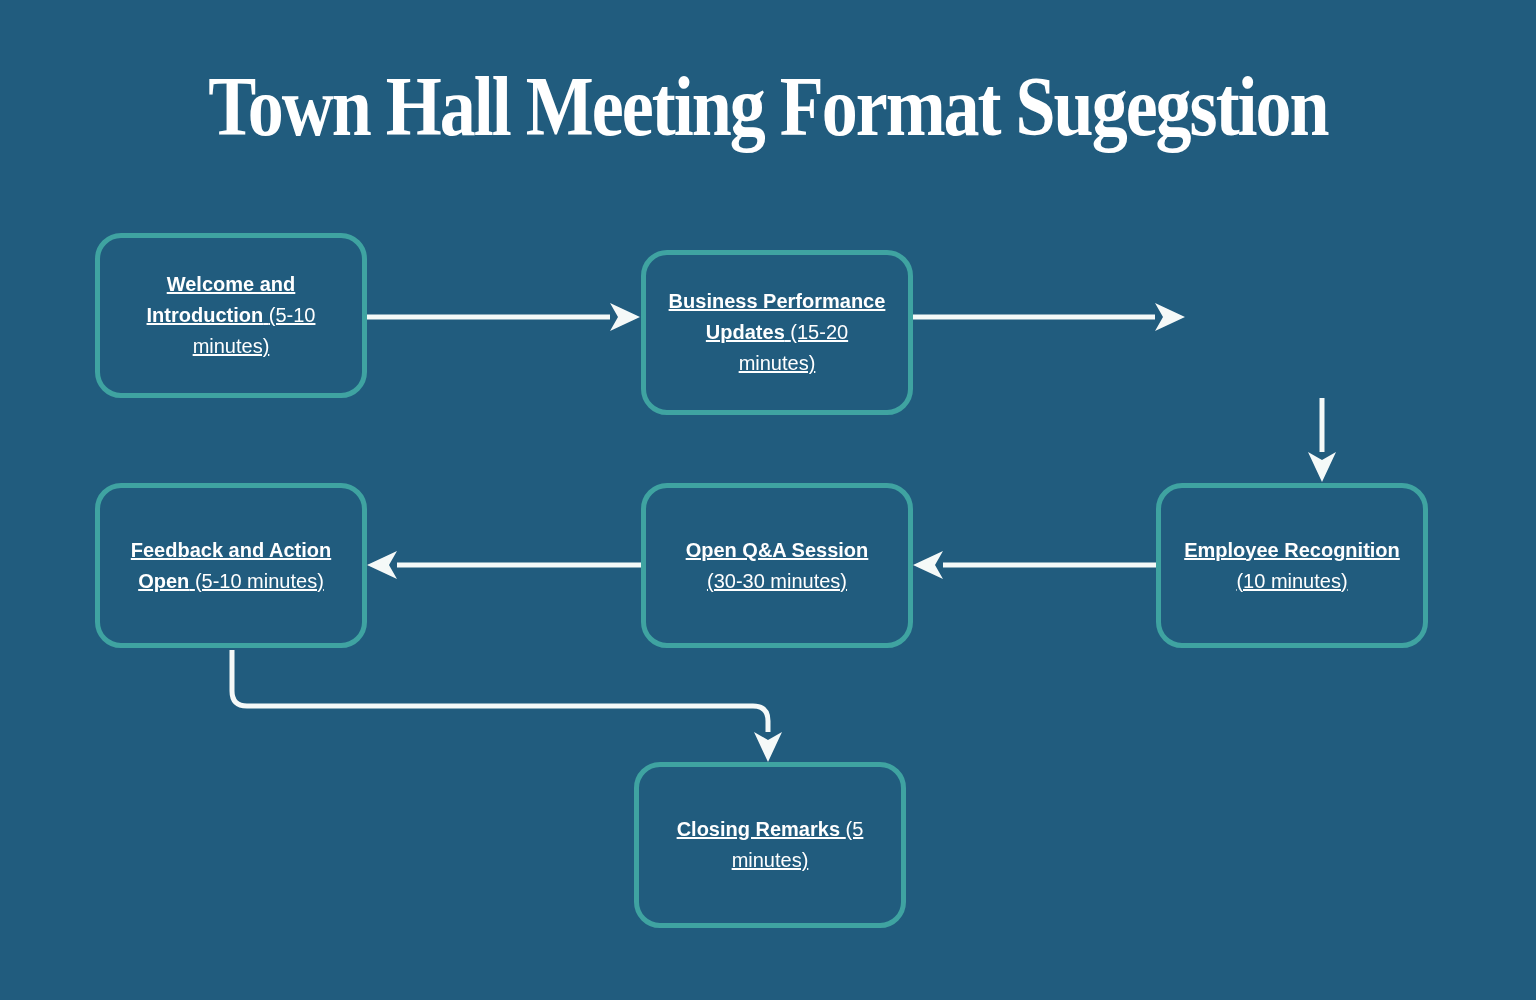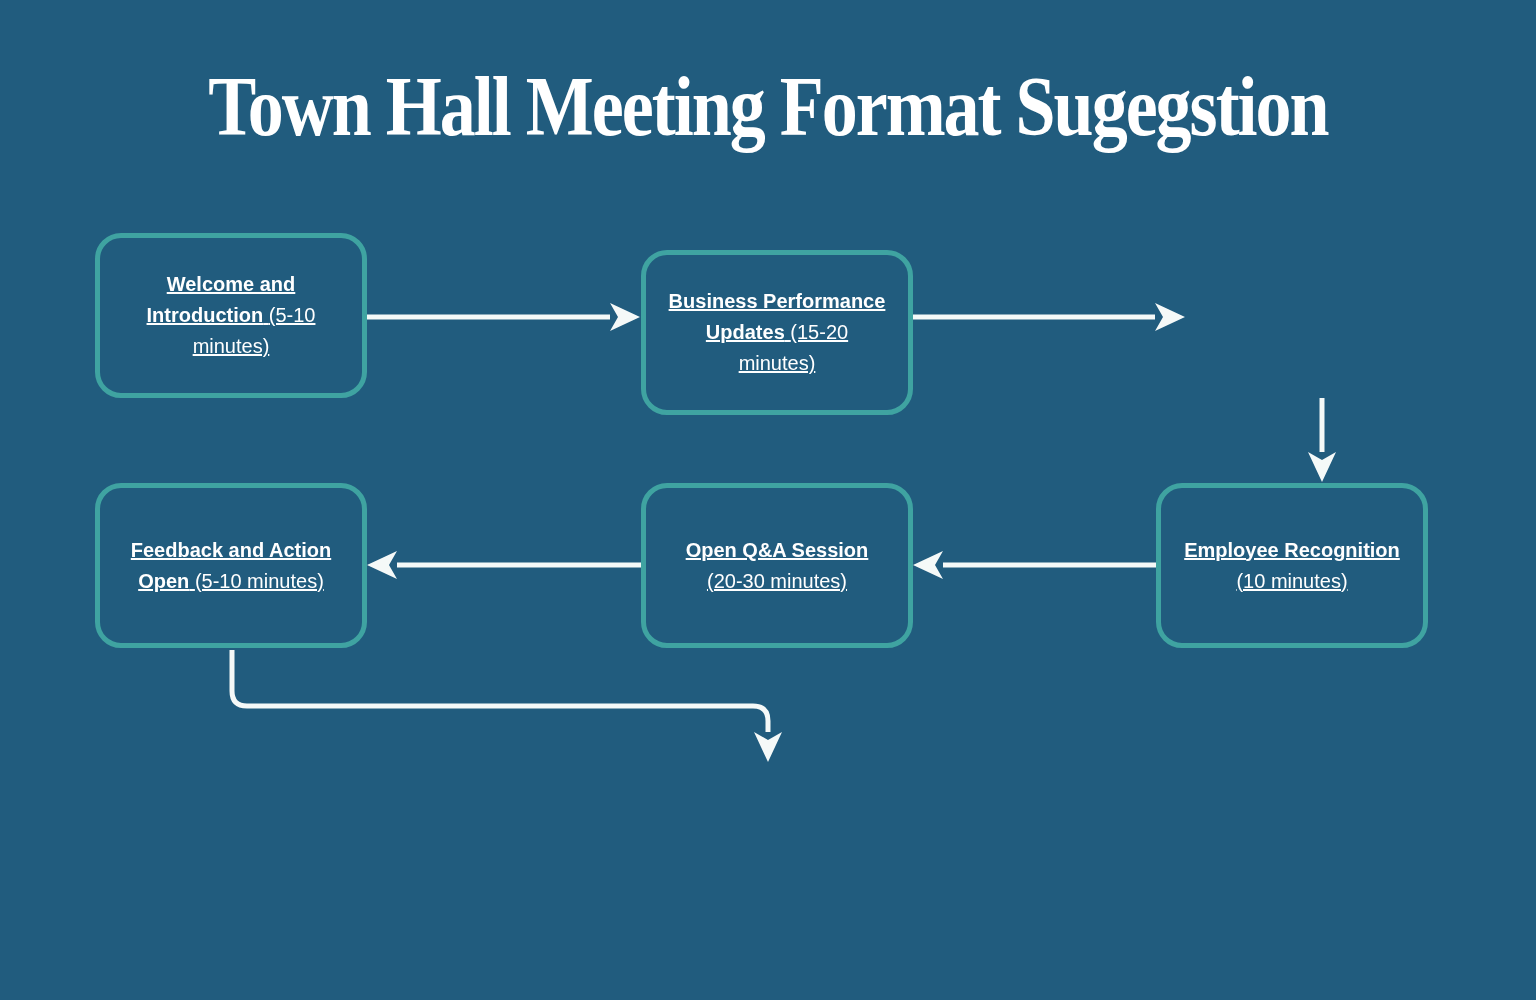--- a/index.html
+++ b/index.html
@@ -109,25 +109,31 @@
   <div class="node" id="n-feedback">
     <div>
       <b>Feedback and Action Open</b>
       <span>(5-10 minutes)</span>
     </div>
   </div>
 
   <div class="node" id="n-qa">
     <div>
       <b>Open Q&amp;A Session</b>
-      <span>(20-30 minutes)</span>
+      <span>(30-30 minutes)</span>
     </div>
   </div>
 
   <div class="node" id="n-recognition">
     <div>
       <b>Employee Recognition</b>
       <span>(10 minutes)</span>
     </div>
   </div>
 
+  <div class="node" id="n-closing">
+    <div>
+      <b>Closing Remarks</b>
+      <span>(5 minutes)</span>
+    </div>
+  </div>
 
 </div>
 
 </body></html>

